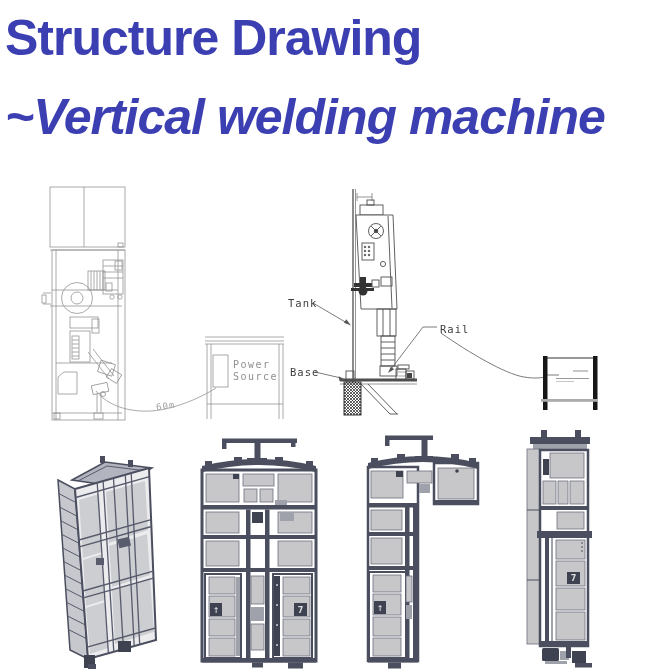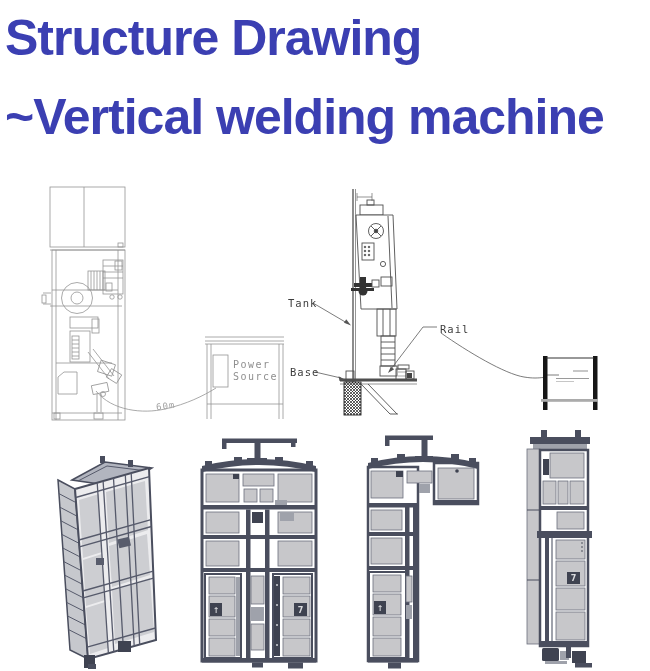--- a/index.html
+++ b/index.html
@@ -1,21 +1,21 @@
 <!DOCTYPE html>
 <html style="--title-blue: #3b3fb2; --cad-frame: #4a4e5e; --cad-panel: #c7c7ca; --cad-dark: #3f4351; --sketch-line: #949494;"><head>
 <meta charset="utf-8">
 <style>
   html,body{margin:0;padding:0;background:#fff;}
   .page{position:relative;width:650px;height:669px;background:#fff;overflow:hidden;
         font-family:"Liberation Sans",sans-serif;}
   .title-line{position:absolute;left:5px;font-weight:700;font-size:50px;line-height:1.05;
         letter-spacing:-1px;color:var(--title-blue,#3b3fb2);white-space:nowrap;}
   .t1{top:12px;}
-  .t2{top:91px;}
+  .t2{top:91px;font-style:italic;}
   svg{position:absolute;left:0;top:0;}
   
   .sk{stroke:var(--sketch-line,#949494);fill:none;stroke-width:0.8;}
   .el{stroke:#4f4f4f;fill:none;stroke-width:0.9;}
   .lead{stroke:#5a5a5a;fill:none;stroke-width:0.8;}
   .cadtxt{font-family:"DejaVu Sans Mono",monospace;fill:#3d3d3d;font-size:10.5px;letter-spacing:1px;}
   .cadtxt-light{font-family:"DejaVu Sans Mono",monospace;fill:#8f8f8f;font-size:10px;letter-spacing:1.5px;}
   .cadtxt-dim{font-family:"DejaVu Sans Mono",monospace;fill:#a3a3a3;font-size:9px;letter-spacing:1px;}
   
   .F{fill:var(--cad-frame,#4a4e5e);}

